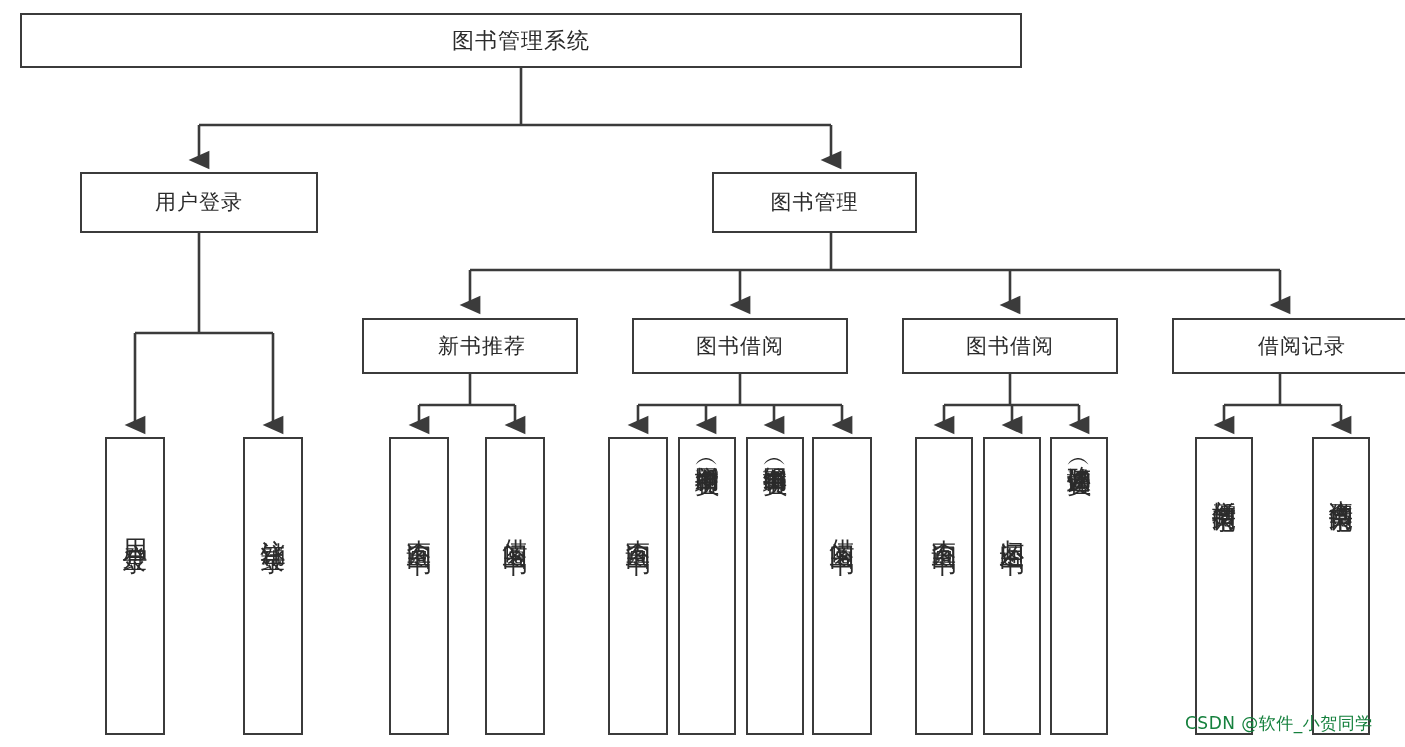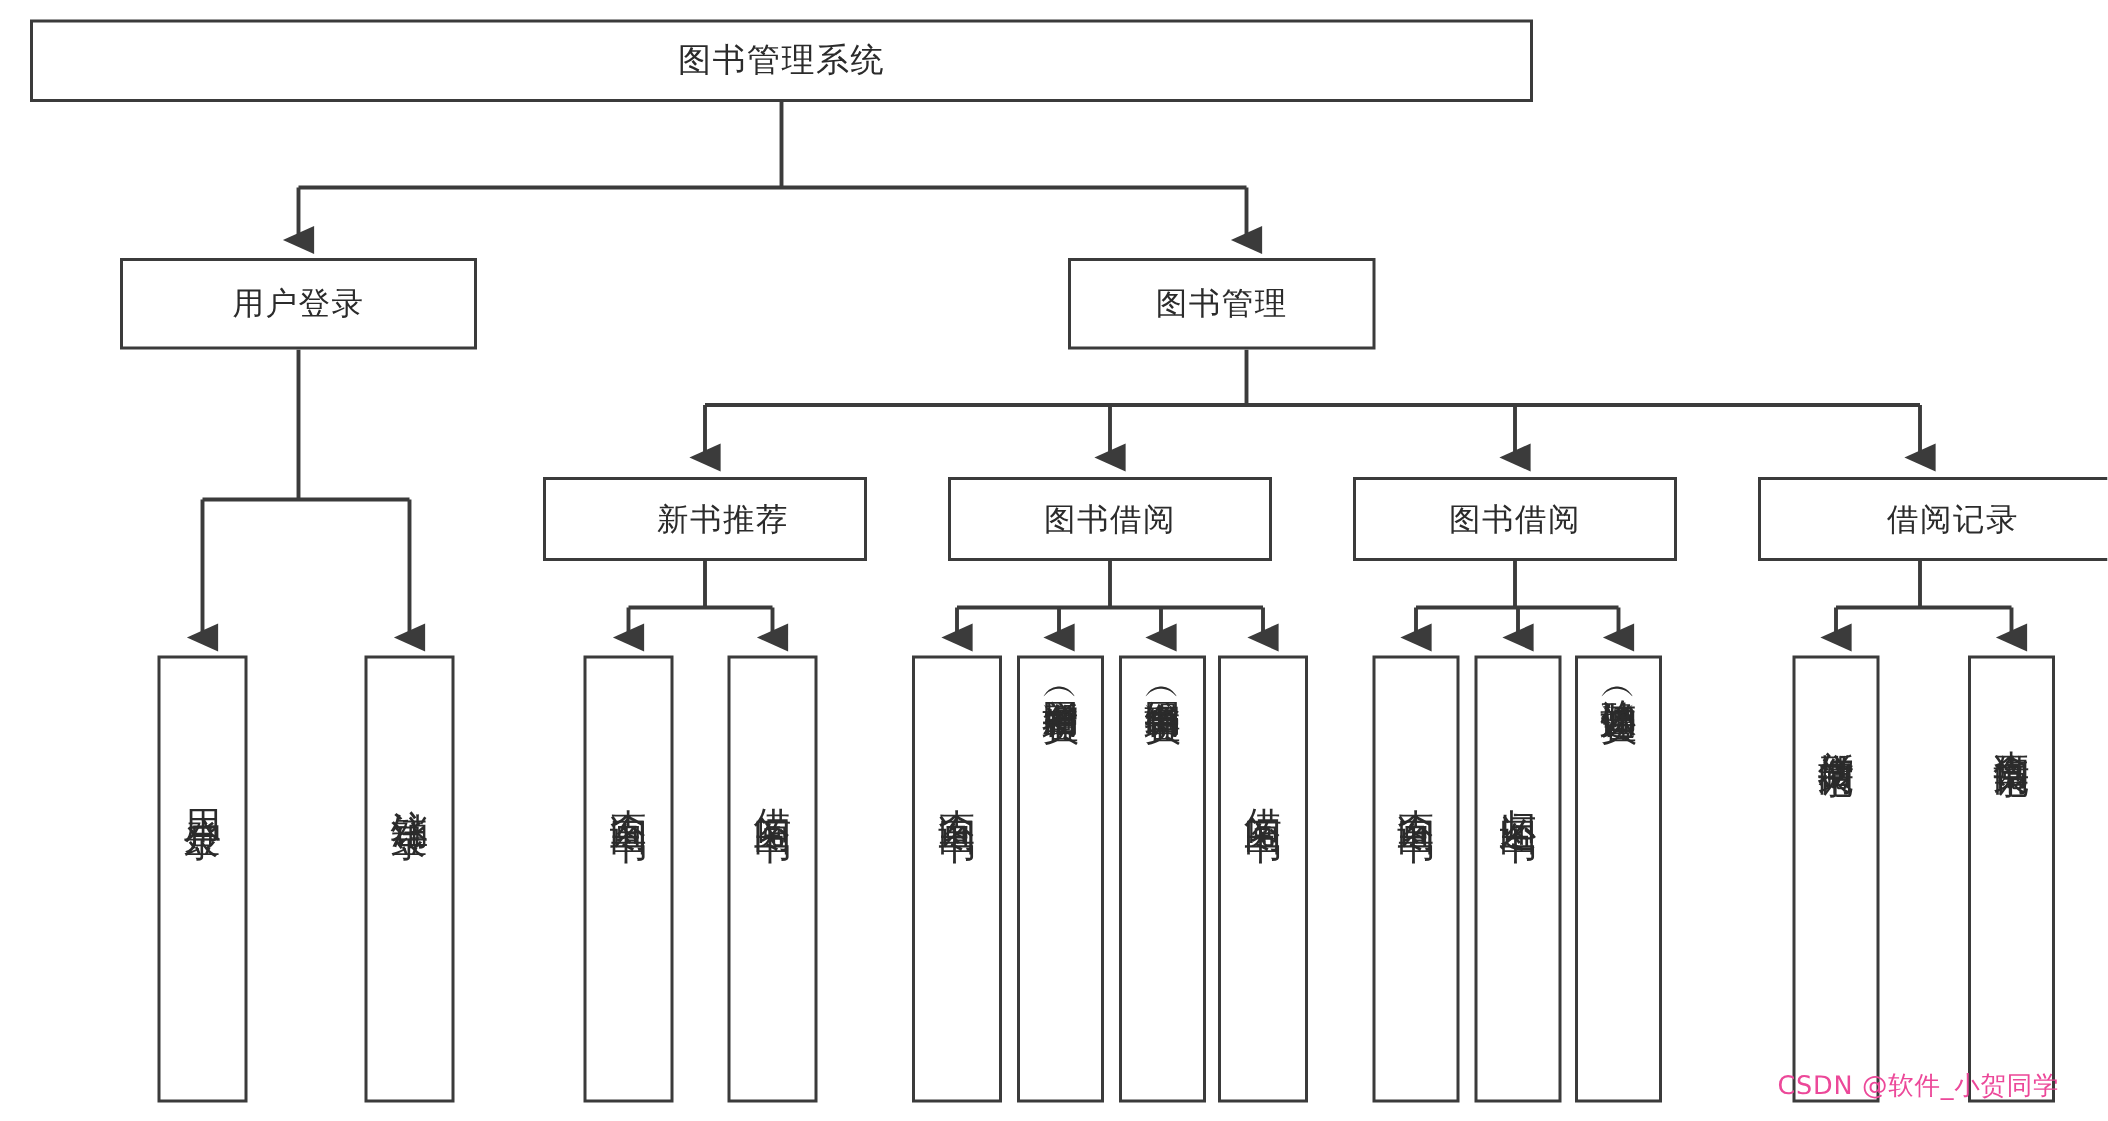--- a/index.html
+++ b/index.html
@@ -71,21 +71,21 @@
   }
   .node.vert.mid .label {
     letter-spacing: 2px;
     font-size: 24px;
   }
   .watermark {
     position: absolute;
     left: 1185px;
     top: 712px;
     font-size: 17px;
-    color: #ec4899;
+    color: #15803d;
     letter-spacing: 0.5px;
     white-space: nowrap;
     z-index: 3;
     font-family: "DejaVu Sans", "Liberation Sans", sans-serif;
   }
 </style>
 </head>
 <body>
 
 <div id="canvas">

